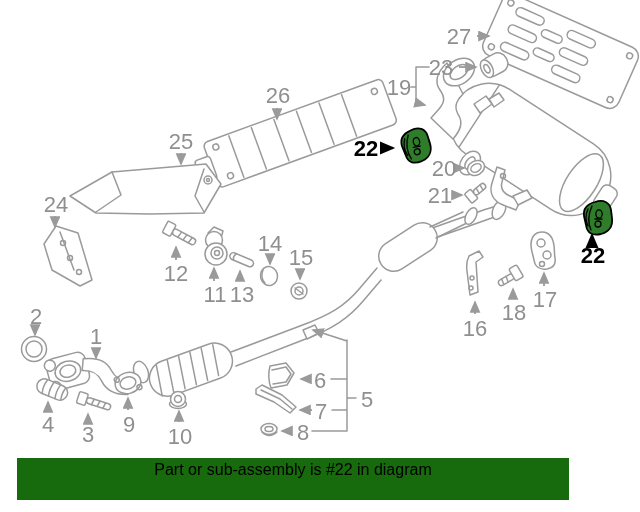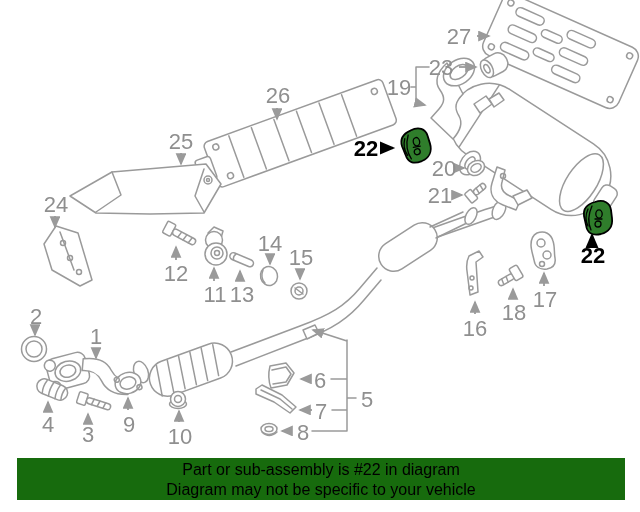--- a/index.html
+++ b/index.html
@@ -7,21 +7,21 @@
          font-family:"Liberation Sans",sans-serif}
   .stage svg{position:absolute;left:0;top:0}
   .ln{fill:none;stroke:var(--line,#9a9a9a);stroke-width:1.5;stroke-linecap:round;stroke-linejoin:round}
   .fw{fill:#ffffff;stroke:var(--line,#9a9a9a);stroke-width:1.5;stroke-linejoin:round}
   .ar{stroke:var(--line,#9a9a9a);stroke-width:1.8;marker-end:url(#ah-gray)}
   .ab{stroke:var(--hl,#000000);stroke-width:2.2;marker-end:url(#ah-black)}
   .green-part{fill:var(--green,#2f7d2b);stroke:var(--green-stroke,#000000);stroke-width:1.8;stroke-linejoin:round}
   .green-detail{fill:none;stroke:var(--green-stroke,#000000);stroke-width:1.3;stroke-linecap:round}
   .callout{font-family:"Liberation Sans",sans-serif;font-size:22px;fill:var(--label,#8f8f8f);text-anchor:middle}
   .callout.hl{fill:var(--hl,#000000);font-weight:bold}
-  .banner{position:absolute;left:17px;top:458px;width:608px;height:42px;box-sizing:border-box;
+  .banner{position:absolute;left:17px;top:458px;width:552px;height:42px;box-sizing:border-box;
           background:var(--banner-bg,#176b0d);color:var(--banner-fg,#000000);
           text-align:center;font-size:16px;line-height:20px;padding-top:2px}
 </style>
 </head>
 <body>
 
 <div class="stage">
 
 <svg width="640" height="512" viewBox="0 0 640 512">
   <defs>
@@ -314,16 +314,15 @@
         <text x="441" y="75" class="callout">23</text>
         <text x="56" y="212" class="callout">24</text>
         <text x="181" y="149" class="callout">25</text>
         <text x="278" y="103" class="callout">26</text>
         <text x="459" y="44" class="callout">27</text>
       </g>
 </svg>
 
 <div class="banner">
   <div>Part or sub-assembly is #22 in diagram</div>
-  <div>Diagram may not be specific to your vehicle</div>
 </div>
 
 </div>
 
 </body></html>

